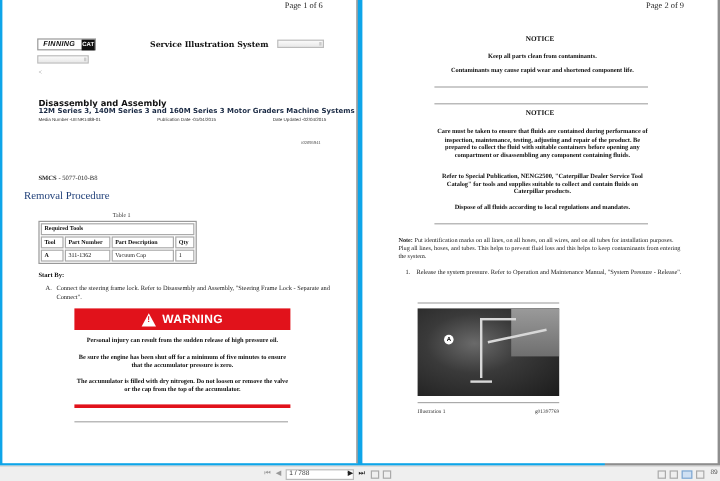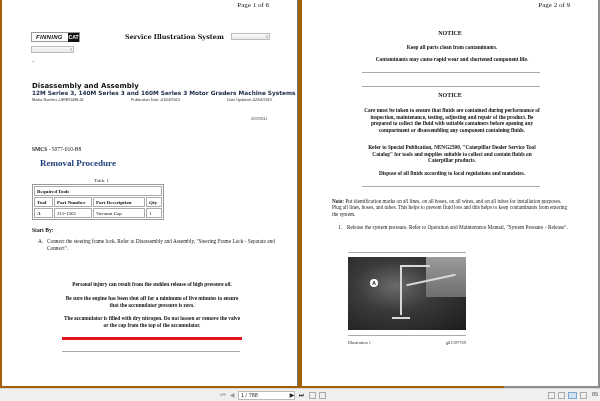--- a/index.html
+++ b/index.html
@@ -1,38 +1,38 @@
 <!DOCTYPE html>
 <html><head>
 <meta charset="utf-8">
 <style>
   * { box-sizing: border-box; margin: 0; padding: 0; }
   html, body { width: 600px; height: 401px; overflow: hidden; background: #8e8e8e; font-family: "Liberation Serif", serif; }
-  .viewer { position: absolute; left: 0; top: 0; width: 504px; height: 401px; background: #a16207; }
+  .viewer { position: absolute; left: 0; top: 0; width: 504px; height: 401px; background: #0ea5e9; }
   .page { position: absolute; top: 0; background: #ffffff; overflow: hidden; }
   .page.left { left: 2px; width: 296px; height: 386px; border-right: 1px solid #777; }
   .page.right { left: 302px; width: 296px; height: 386px; }
   .page-num { position: absolute; top: 1px; right: 28px; font-size: 7px; color: #222; }
 
   
   .logo-box { position: absolute; left: 29px; top: 32px; width: 49px; height: 10px; border: 1px solid #999; background:#fff; display:flex; align-items:center; }
   .logo-finning { font-family: "Liberation Sans", sans-serif; font-size: 6px; font-weight: bold; font-style: italic; letter-spacing: 0.3px; padding-left: 4px; color:#111; }
   .logo-cat { position:absolute; right:0; top:0; width:11px; height:9px; background:#111; color:#fff; font-family:"Liberation Sans",sans-serif; font-size:5px; font-weight:bold; text-align:center; line-height:9px; }
   .sis-title { position:absolute; left:123px; top:33px; font-family:"DejaVu Serif", serif; font-weight:bold; font-size:6.5px; color:#111; }
   .select-box { position:absolute; height:7px; border:1px solid #bbb; background:linear-gradient(#fafafa,#e8e8e8); }
   .select-box::after { content:""; position:absolute; right:1px; top:1px; width:2px; height:3px; background:#ccc; }
   .back-link { position:absolute; left:30px; top:59px; font-size:5px; color:#555; }
   .doc-type { position:absolute; left:30px; top:82px; font-family:"DejaVu Sans",sans-serif; font-weight:bold; font-size:7px; color:#111; }
   .doc-series { position:absolute; left:30px; top:90px; font-family:"DejaVu Sans",sans-serif; font-weight:bold; font-size:5.8px; color:#1a2a44; white-space:nowrap; }
   .meta-row { position:absolute; left:30px; top:98px; width:240px; font-family:"Liberation Sans",sans-serif; font-size:3.8px; color:#333; display:flex; justify-content:space-between; }
   .doc-id { position:absolute; left:249px; top:117px; font-size:3.8px; color:#444; }
   .h1 { position:absolute; left:30px; top:126px; font-size:9.5px; font-weight:bold; color:#1f3f78; white-space:nowrap; }
   .smcs { position:absolute; left:30px; top:146px; font-size:5.5px; color:#222; }
   .smcs b { font-weight:bold; }
-  .h2 { position:absolute; left:38px; top:158px; font-size:9px; font-weight:bold; color:#1f3f78; }
+  .h2 { position:absolute; left:18px; top:158px; font-size:9px; font-weight:normal; color:#1f3f78; }
   .table-caption { position:absolute; left:92px; top:178px; font-size:5px; color:#333; }
   table.tools { position:absolute; left:30px; top:184px; border-collapse:separate; border-spacing:1px; border:1.5px solid #999; font-size:5px; }
   table.tools td { border:1px solid #aaa; padding:1px 2px; height:10px; color:#111; }
   table.tools td.hd { font-weight:bold; }
   .start-by { position:absolute; left:30px; top:227px; font-size:5.5px; font-weight:bold; color:#111; }
   .step { position:absolute; left:36px; top:238px; width:240px; font-size:5.3px; color:#222; line-height:6.5px; }
   .step .marker { position:absolute; left:0; }
   .step .txt { display:block; padding-left:9px; }
   .warning-bar { position:absolute; left:60px; top:257px; width:180px; height:18px; background:#e1121b; color:#fff; display:flex; align-items:center; justify-content:center; font-family:"Liberation Sans",sans-serif; font-weight:bold; font-size:10px; letter-spacing:0.3px; }
   .warn-tri { width:0; height:0; border-left:6px solid transparent; border-right:6px solid transparent; border-bottom:11px solid #fff; position:relative; margin-right:5px; }
@@ -111,20 +111,26 @@
       </tr>
     </tbody>
       </table>
 
     <div class="start-by">Start By:</div>
     <div class="step">
       <span class="marker">A.</span>
       <span class="txt">Connect the steering frame lock. Refer to Disassembly and Assembly, "Steering Frame Lock - Separate and Connect".</span>
     </div>
 
+    <div class="warning-bar">
+      <div class="warn-tri">
+          <span>!</span>
+        </div>
+      <span>WARNING</span>
+    </div>
     <div class="warn-text" style="top:281px;">Personal injury can result from the sudden release of high pressure oil.</div>
     <div class="warn-text" style="top:295px;">Be sure the engine has been shut off for a minimum of five minutes to ensure that the accumulator pressure is zero.</div>
     <div class="warn-text" style="top:315px;">The accumulator is filled with dry nitrogen. Do not loosen or remove the valve or the cap from the top of the accumulator.</div>
     <div class="red-rule"></div>
     <div class="grey-rule" style="left:60px;top:351px;width:178px;"></div>
   </div>
 
   <div class="page right">
     <div class="page-num">Page 2 of 9</div>
 

